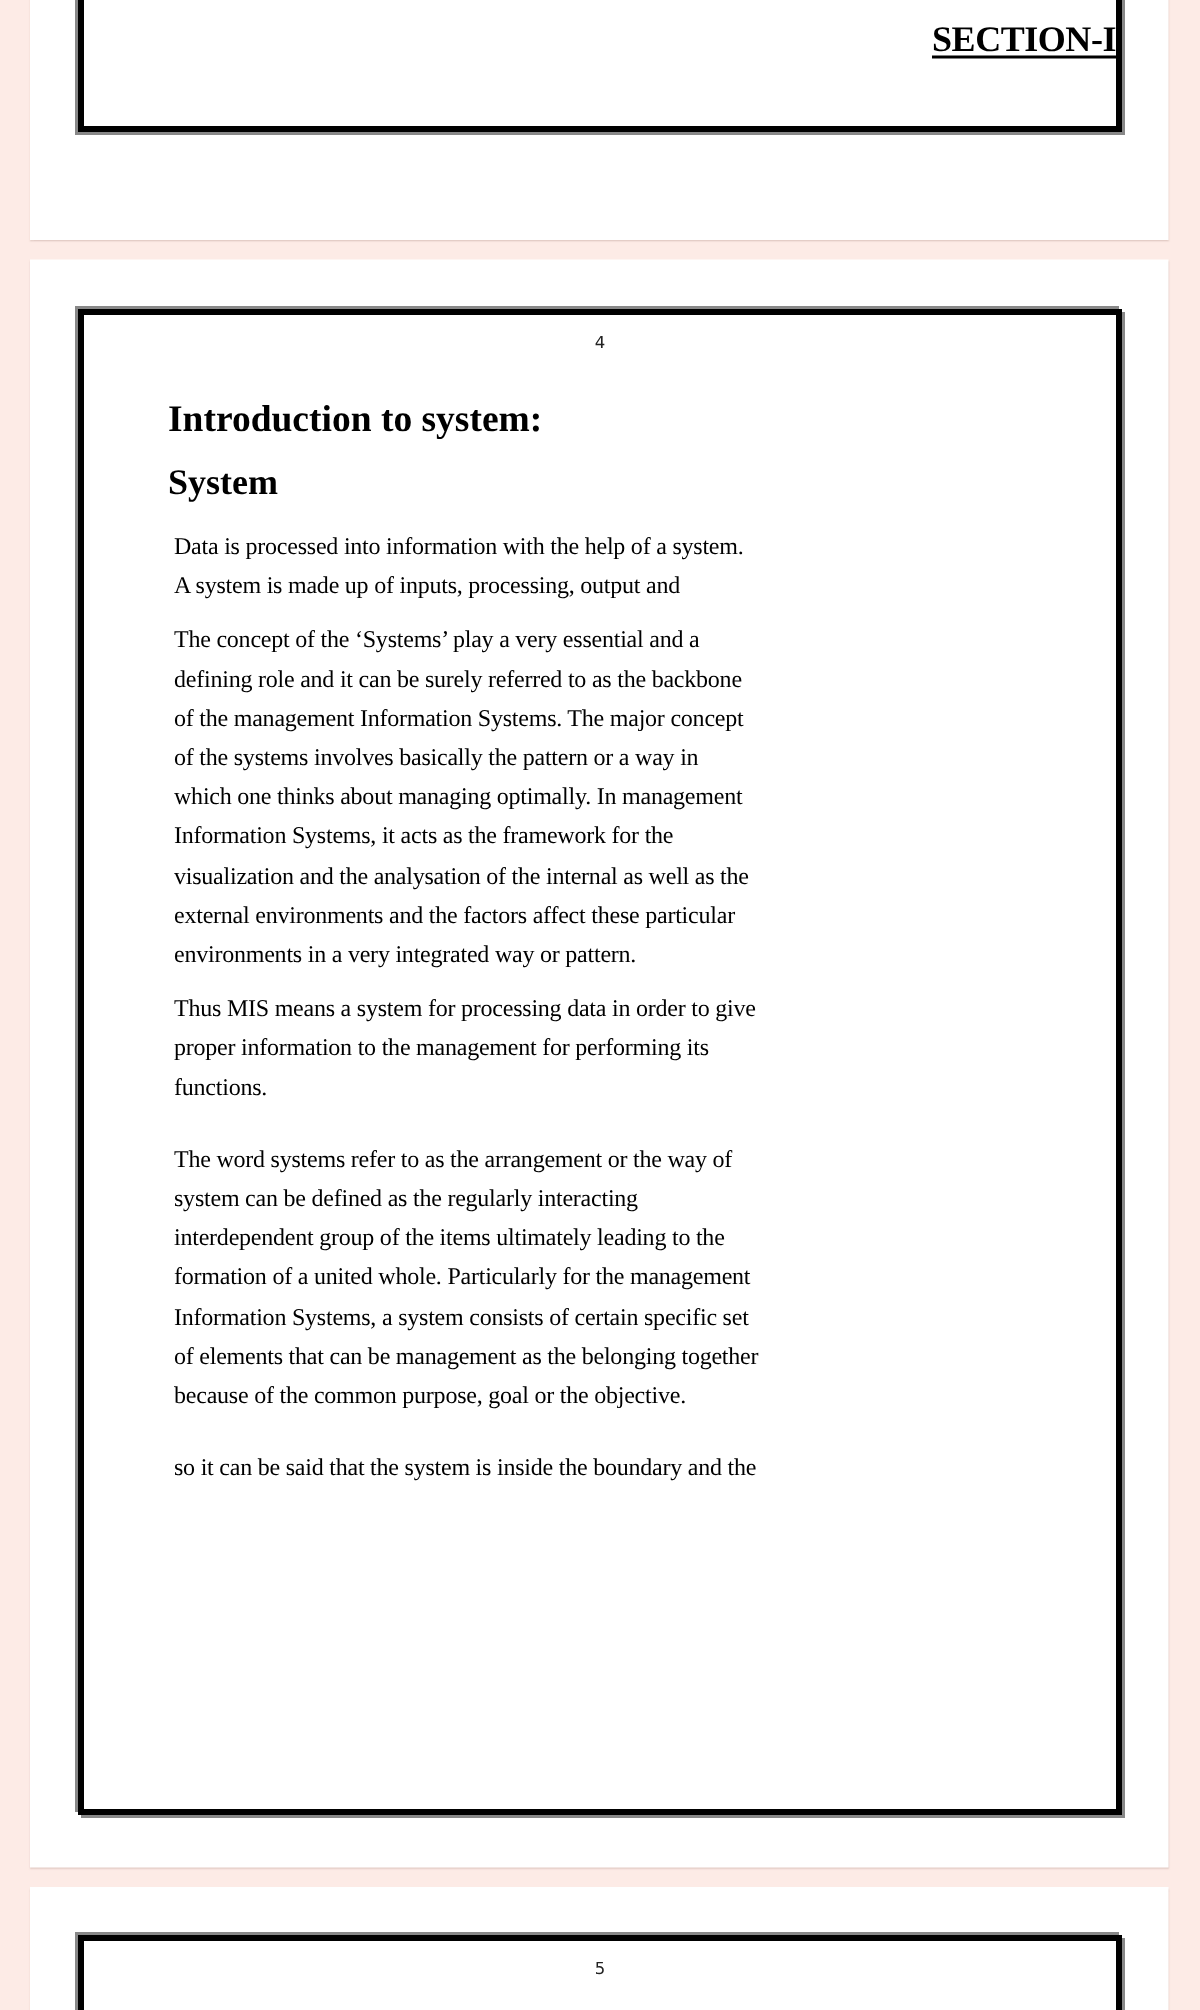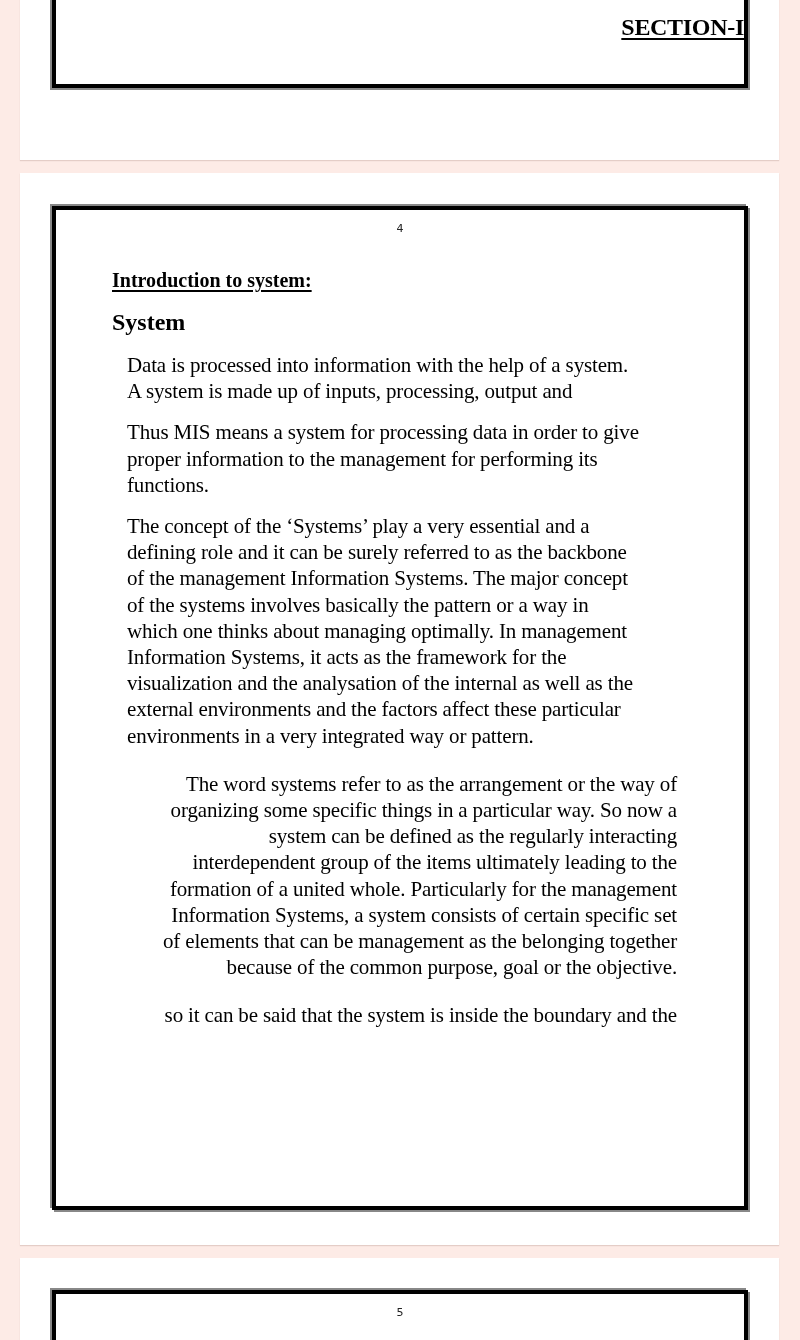--- a/index.html
+++ b/index.html
@@ -64,41 +64,40 @@
   .page-3 .page-num { top: 12px; }
 
   .content {
     position: absolute;
     left: 56px;
     top: 58px;
     width: 580px;
   }
   .heading-intro {
     font-weight: bold;
-    font-size: 20px;
-    text-decoration: underline;
+    font-size: 25px;
     text-decoration-thickness: 2px;
     text-underline-offset: 3px;
     margin: 0 0 18px 0;
     line-height: 24px;
   }
   .heading-system {
     font-weight: bold;
     font-size: 24px;
     margin: 0 0 18px 0;
     line-height: 24px;
   }
   .para {
-    font-size: 21px;
+    font-size: 16px;
     line-height: 26.2px;
-    margin: 15px;
+    margin: 4px;
     letter-spacing: -0.15px;
   }
   .para + .para { margin-top: 10px; }
-  .para.gap-lg { margin-top: 22px !important; text-align: right; }
+  .para.gap-lg { margin-top: 22px !important; }
   .line { display: block; white-space: nowrap; }
 </style>
 </head>
 <body>
 
 <div class="page page-1">
   <div class="frame">
     <div class="section-title">SECTION-I</div>
   </div>
 </div>
@@ -109,40 +108,39 @@
     <div class="content">
       <div class="heading-intro">Introduction to system:</div>
       <div class="heading-system">System</div>
 
       <p class="para">
         <span class="line">Data is processed into information with the help of a system.</span>
         <span class="line">A system is made up of inputs, processing, output and</span>
       </p>
 
       <p class="para">
-        <span class="line">Thus MIS means a system for processing data in order to give</span>
-        <span class="line">proper information to the management for performing its</span>
-        <span class="line">functions.</span>
-      </p>
-
-      <p class="para">
         <span class="line">The concept of the ‘Systems’ play a very essential and a</span>
         <span class="line">defining role and it can be surely referred to as the backbone</span>
         <span class="line">of the management Information Systems. The major concept</span>
         <span class="line">of the systems involves basically the pattern or a way in</span>
         <span class="line">which one thinks about managing optimally. In management</span>
         <span class="line">Information Systems, it acts as the framework for the</span>
         <span class="line">visualization and the analysation of the internal as well as the</span>
         <span class="line">external environments and the factors affect these particular</span>
         <span class="line">environments in a very integrated way or pattern.</span>
       </p>
 
+      <p class="para">
+        <span class="line">Thus MIS means a system for processing data in order to give</span>
+        <span class="line">proper information to the management for performing its</span>
+        <span class="line">functions.</span>
+      </p>
+
       <p class="para gap-lg">
         <span class="line">The word systems refer to as the arrangement or the way of</span>
-        <span class="line">organizing some specific things in a particular way. So now a</span>
         <span class="line">system can be defined as the regularly interacting</span>
         <span class="line">interdependent group of the items ultimately leading to the</span>
         <span class="line">formation of a united whole. Particularly for the management</span>
         <span class="line">Information Systems, a system consists of certain specific set</span>
         <span class="line">of elements that can be management as the belonging together</span>
         <span class="line">because of the common purpose, goal or the objective.</span>
       </p>
 
       <p class="para gap-lg">
         <span class="line">so it can be said that the system is inside the boundary and the</span>

